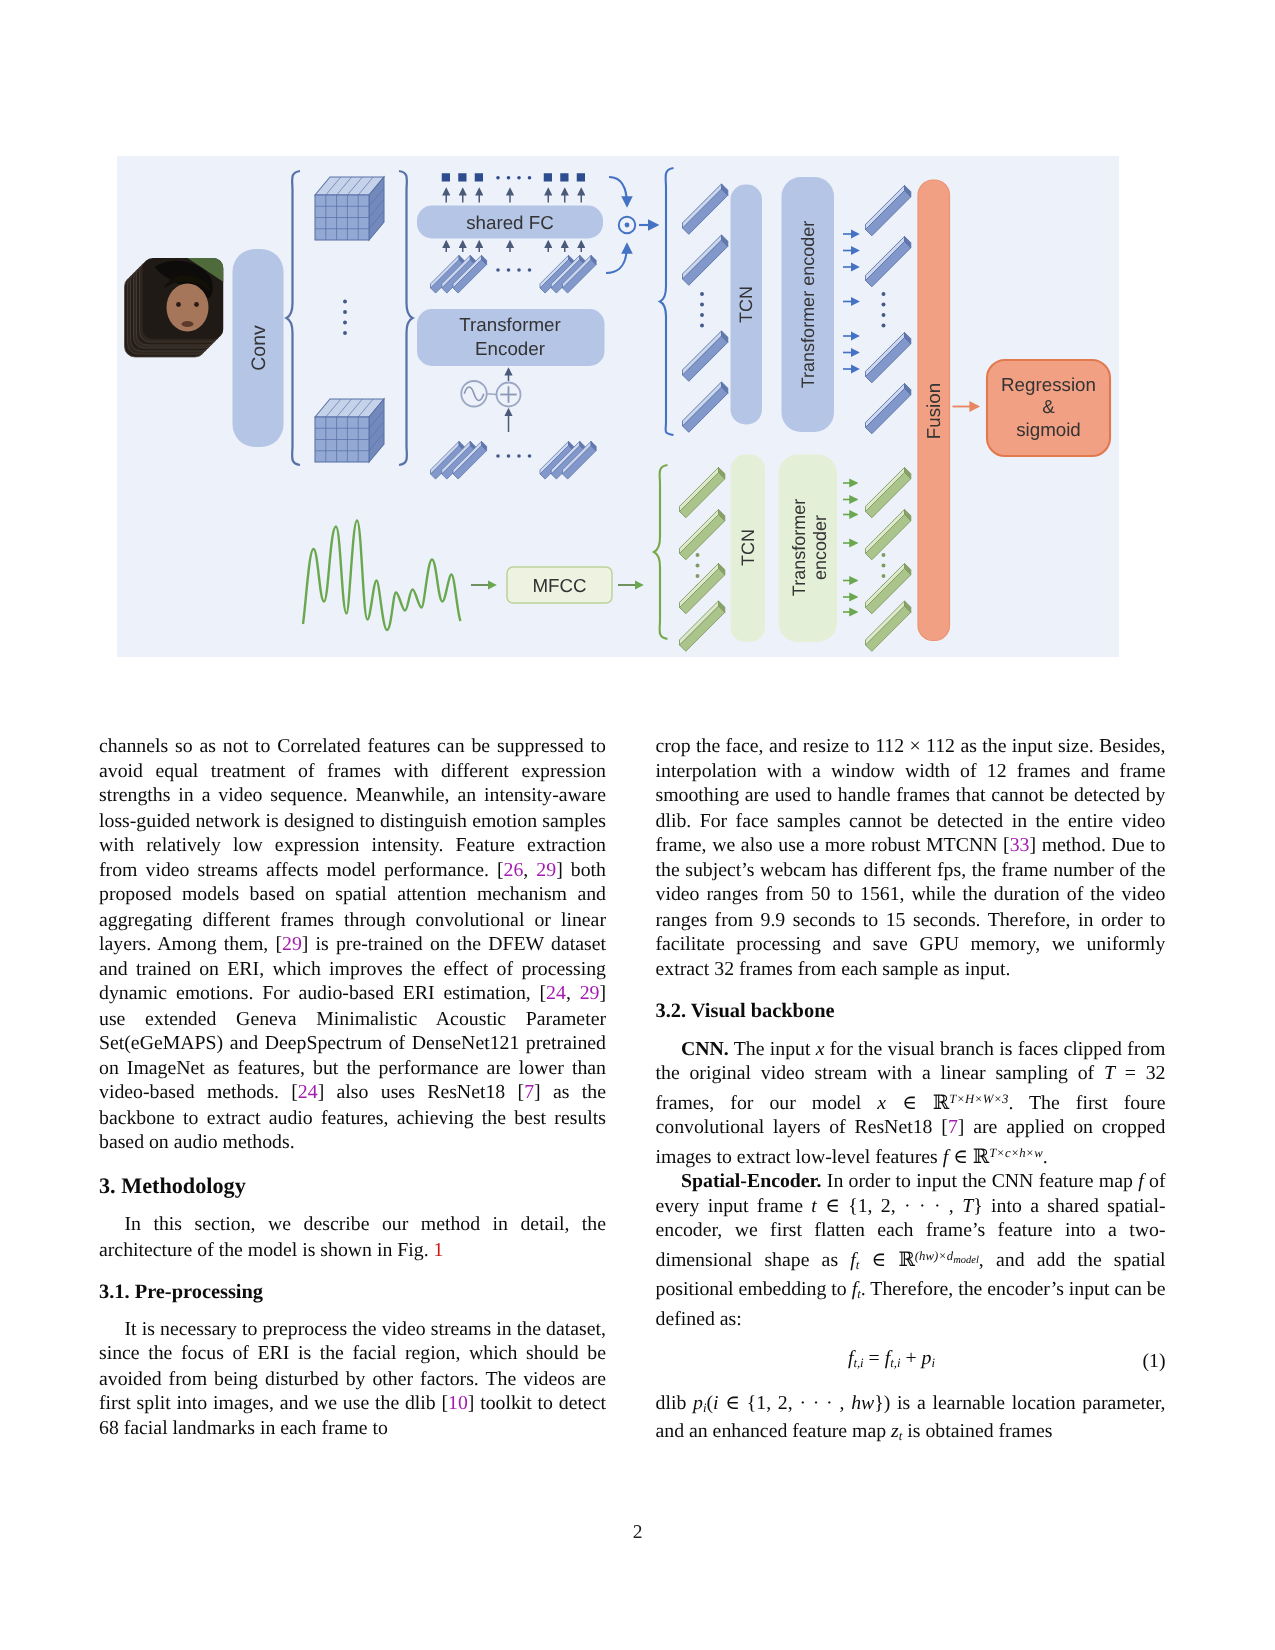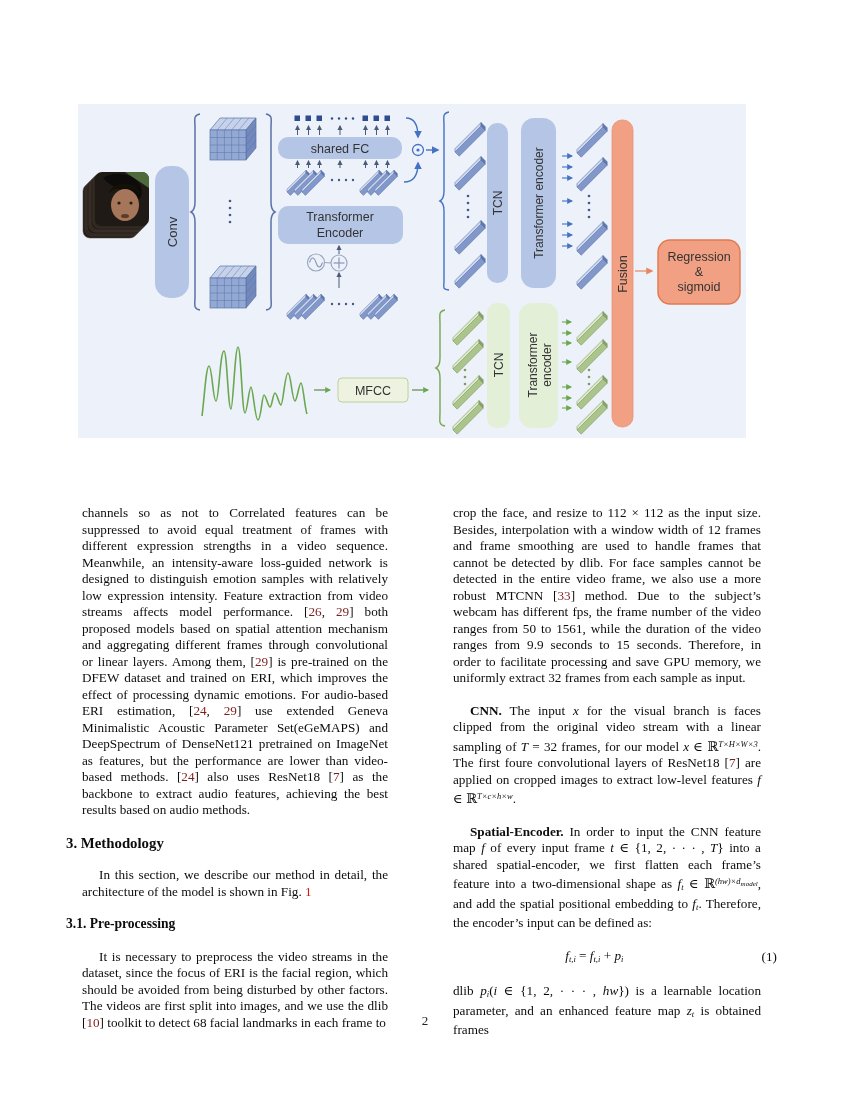--- a/index.html
+++ b/index.html
@@ -7,27 +7,27 @@
         font-family:"Liberation Serif","DejaVu Serif",serif;color:#0c0c0c;}
   #figwrap{position:absolute;left:78px;top:104px;width:668px;height:334px;}
   svg{font-family:"Liberation Sans","DejaVu Sans",sans-serif;}
   .ftxt{fill:#333333;}
   #figcap{position:absolute;left:0;right:0;top:446px;text-align:center;
           font-size:12.5px;color:#111;}
   .col{position:absolute;top:489px;font-size:13.2px;line-height:16.5px;
        text-align:justify;color:#0c0c0c;}
   #colL{left:66px;width:338px;}
   #colR{left:437px;width:340px;}
-  .col p{margin:16px;}
+  .col p{margin:0;}
   .col p.ind{text-indent:17px;}
   .h1c{font-weight:bold;font-size:14.8px;margin:13px 0 9px 0;text-align:left;}
   .h2c{font-weight:bold;font-size:13.6px;margin:12px 0 8px 0;text-align:left;}
   .eq{display:flex;align-items:center;margin:10px 0;gap:10px;}
   .eq .body{flex:1;text-align:center;}
-  .sg-c{color:#7f1d1d;}
+  .sg-c{color:#a21caf;}
   .sg-r{color:#cb1b10;}
   .sg-b{font-weight:bold;}
   .sg-i{font-style:italic;}
   .sg-sub{font-size:8.5px;vertical-align:-2px;font-style:italic;}
   .sg-sup{font-size:8.5px;vertical-align:4px;font-style:italic;}
   .sg-ss{font-size:7px;vertical-align:2px;font-style:italic;}
   #pagenum{position:absolute;left:0;right:0;top:1013px;text-align:center;font-size:13px;color:#222;}
 </style>
 </head>
 <body>
@@ -307,20 +307,21 @@
 
   <div id="colL" class="col">
       <p><span>channels so as not to Correlated features can be suppressed to avoid equal treatment of frames with different expression strengths in a video sequence. Meanwhile, an intensity-aware loss-guided network is designed to distinguish emotion samples with relatively low expression intensity. Feature extraction from video streams affects model performance. [</span><span class="sg-c">26</span><span>, </span><span class="sg-c">29</span><span>] both proposed models based on spatial attention mechanism and aggregating different frames through convolutional or linear layers. Among them, [</span><span class="sg-c">29</span><span>] is pre-trained on the DFEW dataset and trained on ERI, which improves the effect of processing dynamic emotions. For audio-based ERI estimation, [</span><span class="sg-c">24</span><span>, </span><span class="sg-c">29</span><span>] use extended Geneva Minimalistic Acoustic Parameter Set(eGeMAPS) and DeepSpectrum of DenseNet121 pretrained on ImageNet as features, but the performance are lower than video-based methods. [</span><span class="sg-c">24</span><span>] also uses ResNet18 [</span><span class="sg-c">7</span><span>] as the backbone to extract audio features, achieving the best results based on audio methods.</span></p>
       <div class="h1c">3. Methodology</div>
       <p class="ind"><span>In this section, we describe our method in detail, the architecture of the model is shown in Fig. </span><span class="sg-r">1</span></p>
       <div class="h2c">3.1. Pre-processing</div>
       <p class="ind"><span>It is necessary to preprocess the video streams in the dataset, since the focus of ERI is the facial region, which should be avoided from being disturbed by other factors. The videos are first split into images, and we use the dlib [</span><span class="sg-c">10</span><span>] toolkit to detect 68 facial landmarks in each frame to</span></p>
     </div>
   <div id="colR" class="col">
       <p><span>crop the face, and resize to 112 × 112 as the input size. Besides, interpolation with a window width of 12 frames and frame smoothing are used to handle frames that cannot be detected by dlib. For face samples cannot be detected in the entire video frame, we also use a more robust MTCNN [</span><span class="sg-c">33</span><span>] method. Due to the subject’s webcam has different fps, the frame number of the video ranges from 50 to 1561, while the duration of the video ranges from 9.9 seconds to 15 seconds. Therefore, in order to facilitate processing and save GPU memory, we uniformly extract 32 frames from each sample as input.</span></p>
+      <div class="h2c">3.2. Visual backbone</div>
       <p class="ind"><span class="sg-b">CNN.</span><span> The input </span><span class="sg-i">x</span><span> for the visual branch is faces clipped from the original video stream with a linear sampling of </span><span class="sg-i">T</span><span> = 32 frames, for our model </span><span class="sg-i">x</span><span> ∈ ℝ</span><span class="sg-sup">T×H×W×3</span><span>. The first foure convolutional layers of ResNet18 [</span><span class="sg-c">7</span><span>] are applied on cropped images to extract low-level features </span><span class="sg-i">f</span><span> ∈ ℝ</span><span class="sg-sup">T×c×h×w</span><span>.</span></p>
       <p class="ind"><span class="sg-b">Spatial-Encoder.</span><span> In order to input the CNN feature map </span><span class="sg-i">f</span><span> of every input frame </span><span class="sg-i">t</span><span> ∈ {1, 2, · · · , </span><span class="sg-i">T</span><span>} into a shared spatial-encoder, we first flatten each frame’s feature into a two-dimensional shape as </span><span class="sg-i">f</span><span class="sg-sub">t</span><span> ∈ ℝ</span><span class="sg-sup">(hw)×d</span><span class="sg-ss">model</span><span>, and add the spatial positional embedding to </span><span class="sg-i">f</span><span class="sg-sub">t</span><span>. Therefore, the encoder’s input can be defined as:</span></p>
       <div class="eq">
         <span class="body"><span class="sg-i">f</span><span class="sg-sub">t,i</span><span> = </span><span class="sg-i">f</span><span class="sg-sub">t,i</span><span> + </span><span class="sg-i">p</span><span class="sg-sub">i</span></span>
         <span class="num">(1)</span>
       </div>
       <p><span>dlib </span><span class="sg-i">p</span><span class="sg-sub">i</span><span>(</span><span class="sg-i">i</span><span> ∈ {1, 2, · · · , </span><span class="sg-i">hw</span><span>}) is a learnable location parameter, and an enhanced feature map </span><span class="sg-i">z</span><span class="sg-sub">t</span><span> is obtained frames</span></p>
     </div>
 
   <div id="pagenum">2</div>

